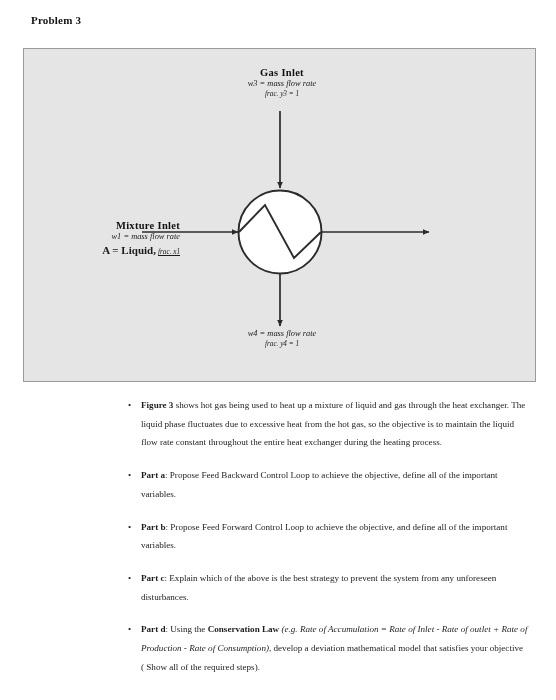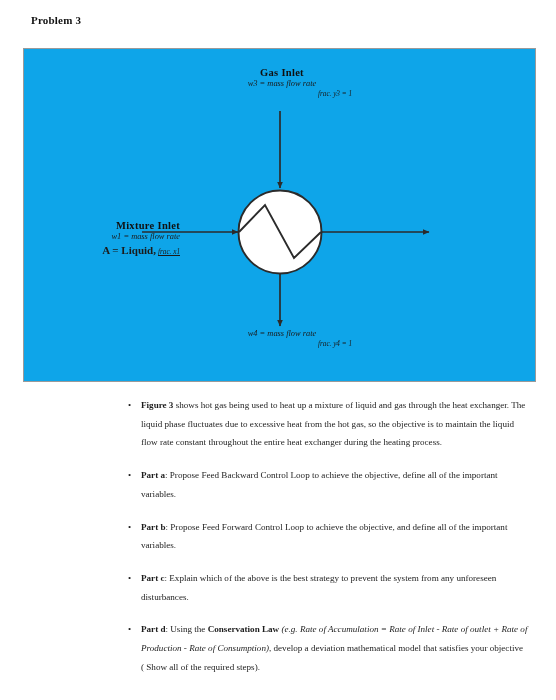--- a/index.html
+++ b/index.html
@@ -29,21 +29,21 @@
 
   
   #figure-box {
     position: absolute;
     left: 23px;
     top: 48px;
     width: 513px;
     height: 334px;
     border: 1px solid #9a9a9a;
     box-sizing: border-box;
-    background: #0ea5e9;
+    background: #e5e5e5;
   }
 
   .diagram-layer {
     position: absolute;
     left: 0;
     top: 0;
     width: 513px;
     height: 334px;
   }
 
@@ -72,21 +72,20 @@
   .stream-line .small-italic {
     font-size: 7.2px;
     font-style: italic;
     font-weight: normal;
     text-decoration: underline;
   }
   .tiny-line {
     font-size: 7.2px;
     font-style: italic;
     color: #1b1b1b;
-    text-align: right;
   }
 
   #gas-inlet-label  { left: 188px; top: 17px;  width: 140px; text-align: center; }
   #gas-outlet-label { left: 188px; top: 280px; width: 140px; text-align: center; }
   #mixture-inlet-label  { left: 20px;   top: 150px; width: 136px; text-align: right; margin-top: 20px; }
   #mixture-outlet-label { left: 392px; top: 150px; width: 140px; text-align: center; }
 
   
   #notes {
     position: absolute;

